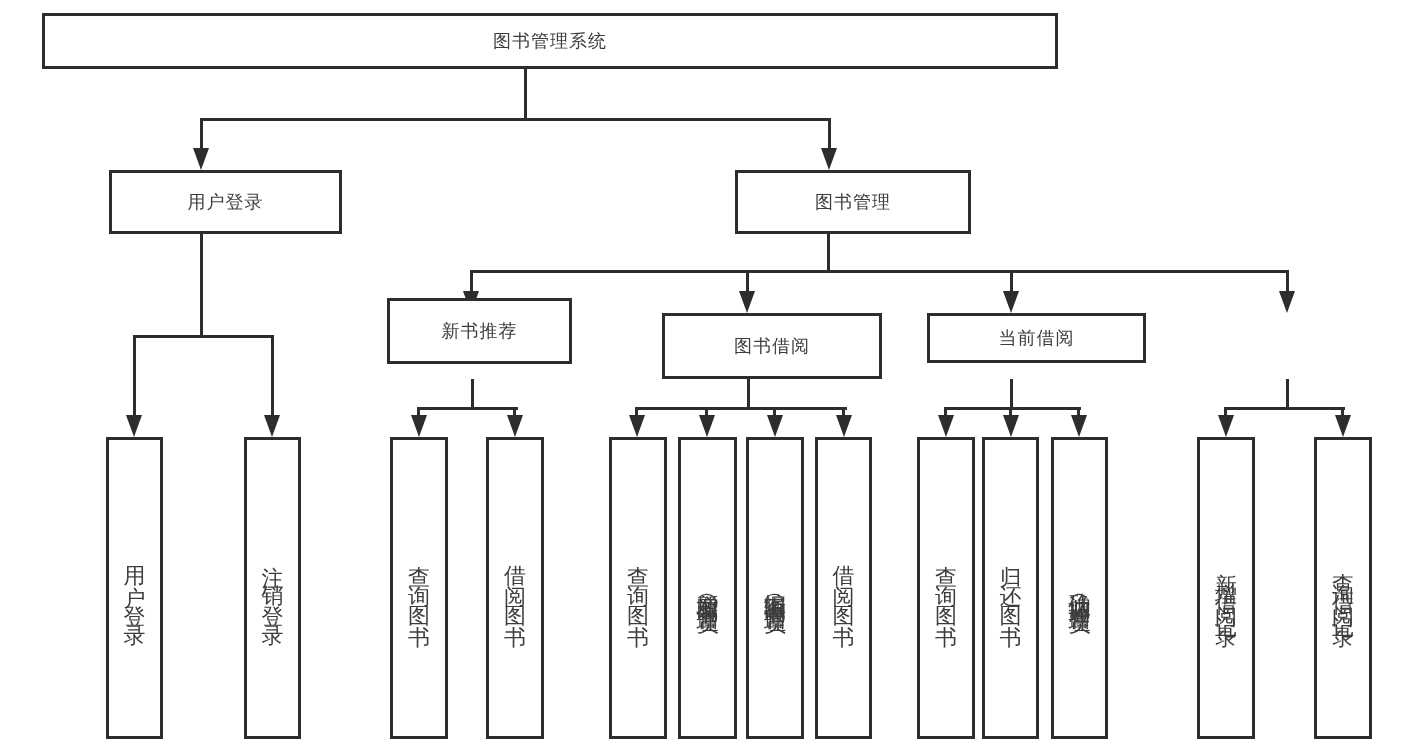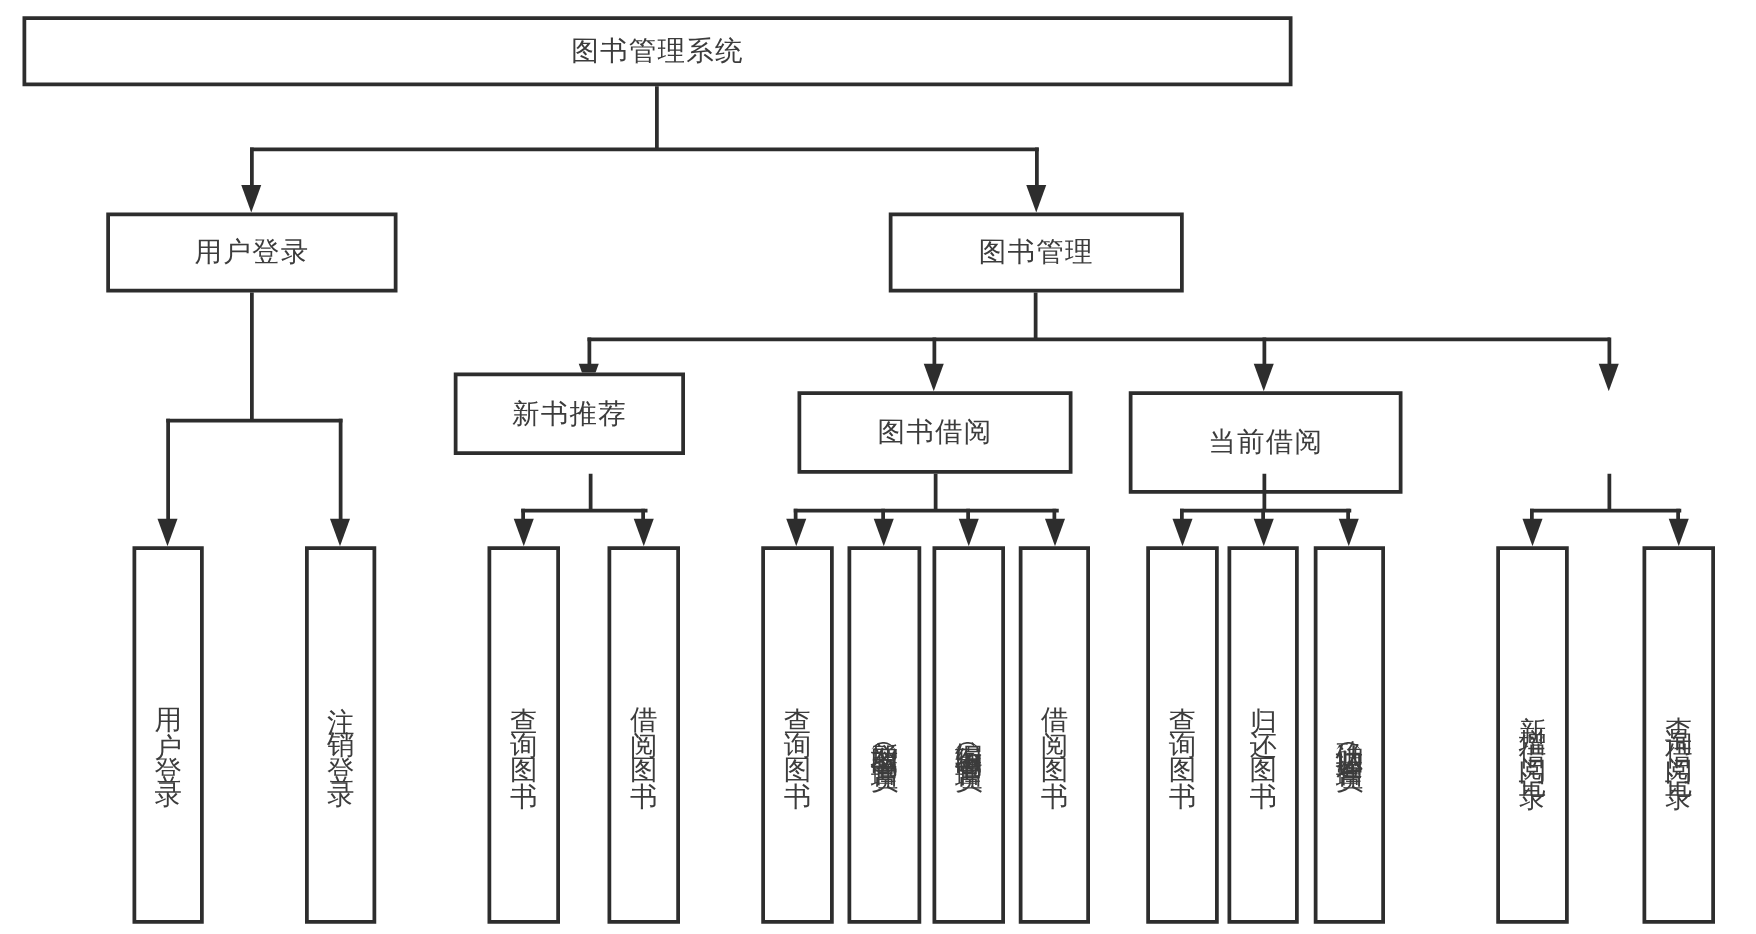--- a/index.html
+++ b/index.html
@@ -12,21 +12,21 @@
   body{font-family:"Liberation Sans","DejaVu Sans",sans-serif;}
   #canvas{
     position:relative;width:1405px;height:747px;background:var(--bg);
     overflow:hidden;
   }
   .box{
     position:absolute;box-sizing:border-box;border:3px solid var(--line);
     background:#fff;display:flex;align-items:center;justify-content:center;
     color:var(--text);
   }
-  .hbox{font-size:22px;letter-spacing:1px;}
+  .hbox{font-size:18px;letter-spacing:1px;margin-left:24px;}
   .vbox{top:437px;height:302px;}
   .vlabel{
     writing-mode:vertical-rl;text-orientation:mixed;
     font-size:22px;color:var(--text);line-height:1;
     display:block;
   }
   .line{position:absolute;background:var(--line);}
   .arrow{
     position:absolute;width:0;height:0;
     border-left:8px solid transparent;border-right:8px solid transparent;
@@ -77,21 +77,21 @@
   <div class="arrow" style="left:1003px;top:291px;"></div>
   <div class="line" style="left:1286px;top:270px;width:3px;height:23px;"></div>
   <div class="arrow" style="left:1279px;top:291px;"></div>
 
   <div class="box hbox" style="left:363px;top:298px;width:185px;height:66px;">
     <span>新书推荐</span>
   </div>
   <div class="box hbox" style="left:638px;top:313px;width:220px;height:66px;align-items:center;">
     <span>图书借阅</span>
   </div>
-  <div class="box hbox" style="left:903px;top:313px;width:219px;height:82px;">
+  <div class="box hbox" style="left:903px;top:313px;width:219px;height:50px;">
     <span>当前借阅</span>
   </div>
 
   <div class="line" style="left:471px;top:379px;width:3px;height:30px;"></div>
   <div class="line" style="left:417px;top:407px;width:101px;height:3px;"></div>
   <div class="line" style="left:417px;top:407px;width:3px;height:9px;"></div>
   <div class="arrow" style="left:411px;top:415px;"></div>
   <div class="line" style="left:513px;top:407px;width:3px;height:9px;"></div>
   <div class="arrow" style="left:507px;top:415px;"></div>
 

